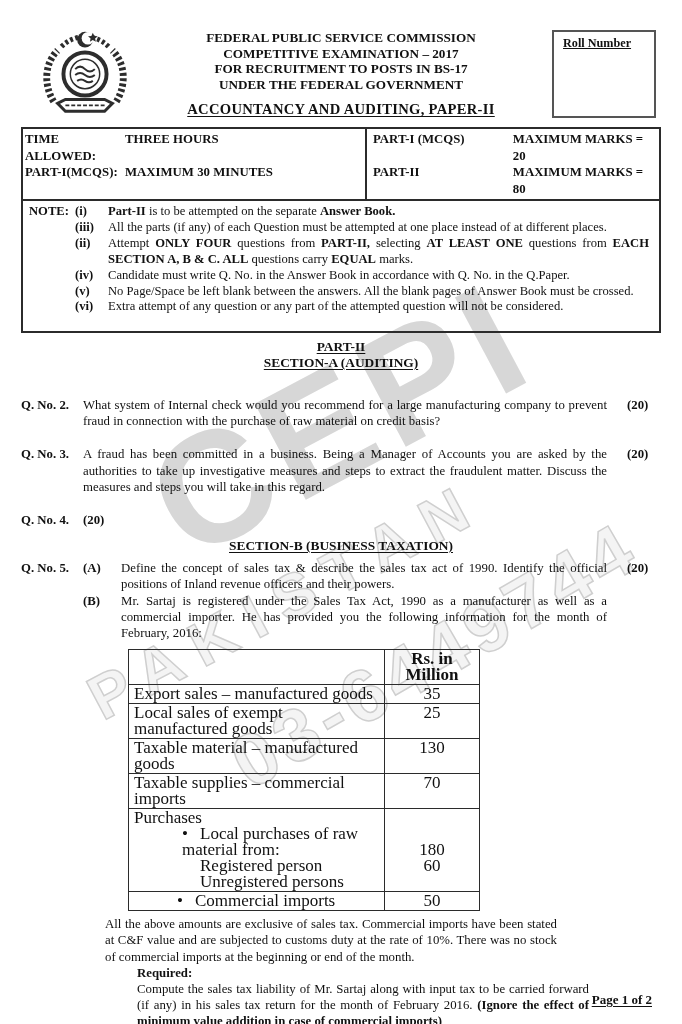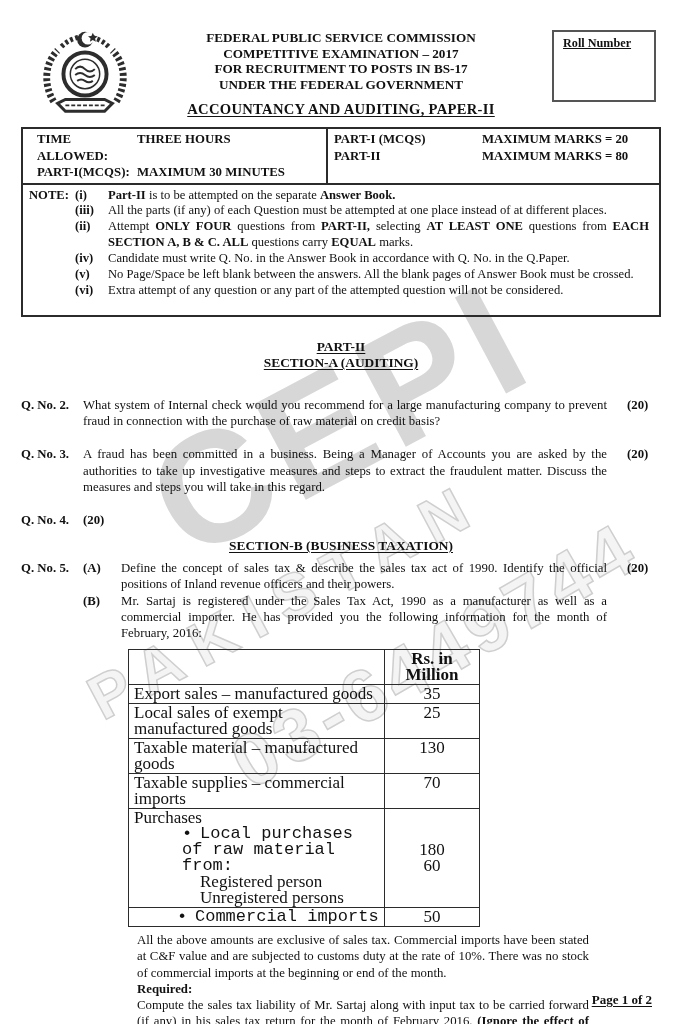--- a/index.html
+++ b/index.html
@@ -31,29 +31,29 @@
 
   
   .logo { position:absolute; left:36px; top:24px; width:98px; height:100px; }
   .header-center { position:absolute; left:130px; right:130px; top:30px; text-align:center; }
   .org-line { font-weight:bold; font-size:13.2px; line-height:15.6px; }
   .paper-title {
     margin-top:9px; font-weight:bold; font-size:14.6px;
     text-decoration:underline; text-underline-offset:2px; letter-spacing:0.3px;
   }
   .roll-box {
-    position:absolute; right:26px; top:30px; width:104px; height:72px;
+    position:absolute; right:26px; top:30px; width:104px; height:88px;
     border:2px solid #555; background:#fff; padding:4px 0 0 9px;
   }
   .roll-label { font-weight:bold; font-size:12.2px; text-decoration:underline; }
 
   
   .rules-box { position:absolute; left:21px; right:21px; top:127px; border:2px solid #2b2b2b; background:transparent; }
   .info-row { display:flex; border-bottom:2px solid #2b2b2b; font-weight:bold; font-size:12.8px; line-height:16.5px; }
-  .info-left { width:305px; padding:2px 4px 2px 14px; border-right:2px solid #2b2b2b; }
+  .info-left { width:344px; padding:2px 4px 2px 2px; border-right:2px solid #2b2b2b; }
   .info-right { flex:1; padding:2px 8px 2px 6px; }
   .info-line { display:flex; }
   .ti-label { display:inline-block; width:100px; }
   .pt-label { display:inline-block; width:148px; }
 
   .note-row { display:flex; padding:3px 6px 16px 6px; font-size:12.6px; line-height:15.9px; }
   .note-label { width:46px; font-weight:bold; flex-shrink:0; }
   .note-items { flex:1; }
   .note-item { display:flex; }
   .note-num { width:33px; flex-shrink:0; font-weight:bold; }
@@ -78,28 +78,28 @@
   .part-text { flex:1; text-align:justify; }
 
   
   .tax-table { margin:8px 0 0 107px; width:352px; border:1px solid #2b2b2b; font-size:17px; line-height:16px; }
   .tt-row { display:flex; border-top:1px solid #2b2b2b; }
   .tt-row.head { border-top:none; font-weight:bold; }
   .tt-left { flex:1; padding:1px 4px 1px 5px; }
   .tt-right { width:95px; flex-shrink:0; border-left:1px solid #2b2b2b; text-align:center; padding:1px 2px; }
   .tt-right.head-cell { text-align:center; }
   .p-line { padding-left:0; }
-  .p-bullet { padding-left:48px;font-family:Liberation Mono, monospace; }
+  .p-bullet { padding-left:48px; }
   .p-bullet .blt { display:inline-block; width:18px; }
   .p-sub { padding-left:66px; }
   .vals-col { display:flex; flex-direction:column; }
   .vals-col span { display:block; height:16px; }
 
   
-  .q5-paragraph { margin:5px 0 0 116px; width:452px; text-align:justify; }
+  .q5-paragraph { margin:5px 0 0 84px; width:452px; text-align:justify; }
   .required-label { margin-left:116px; font-weight:bold; }
   .required-text { margin-left:116px; width:452px; text-align:justify; }
 
   .page-num {
     position:absolute; right:30px; top:992px; z-index:2;
     font-weight:bold; font-size:13px; text-decoration:underline; text-underline-offset:2px;
   }
 </style>
 </head>
 <body>

